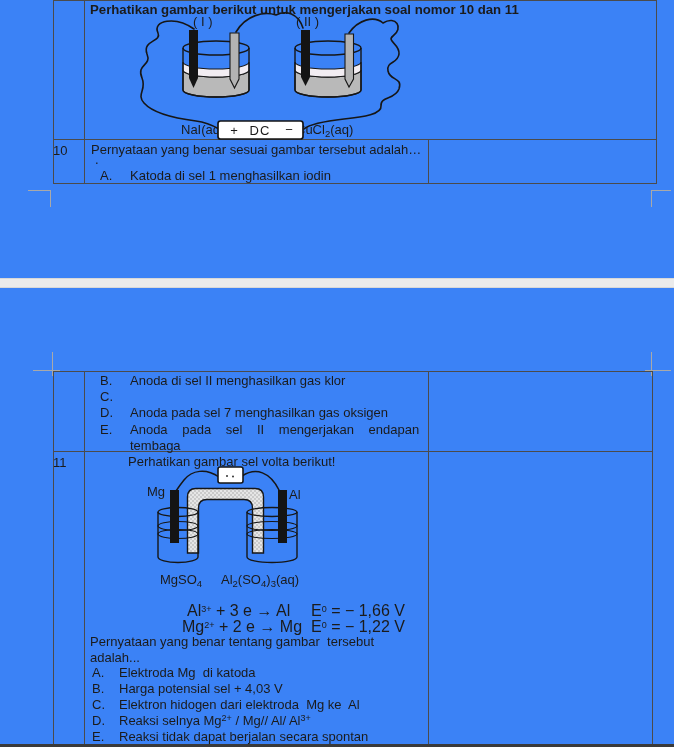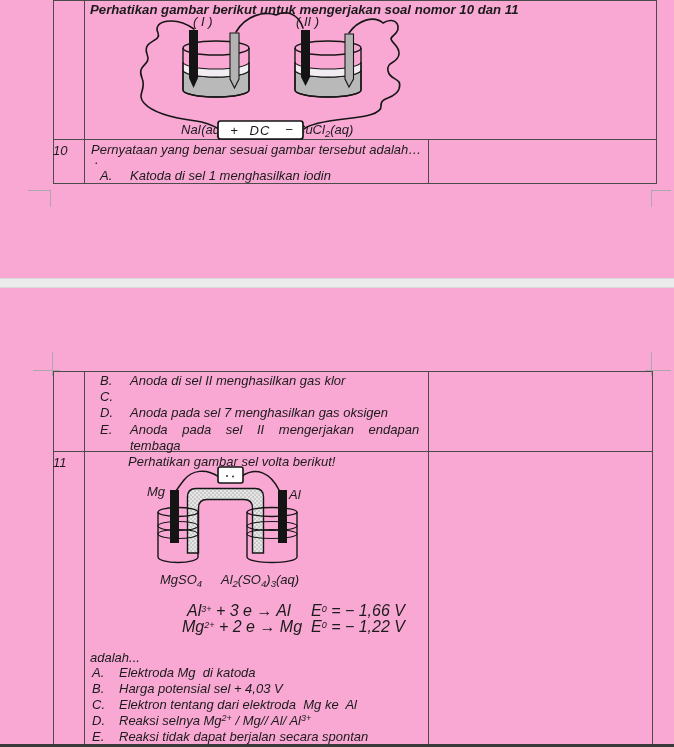--- a/index.html
+++ b/index.html
@@ -1,17 +1,17 @@
 <!DOCTYPE html>
 <html><head>
 <meta charset="utf-8">
 <style>
   html,body{margin:0;padding:0;background:#fff;}
-  .canvas{position:relative;width:674px;height:747px;background:#f9a8d4;overflow:hidden;
-          font-family:"Liberation Sans",sans-serif;color:#1b1b1b;font-style:italic;}
+  .canvas{position:relative;width:674px;height:747px;background:#3b82f6;overflow:hidden;
+          font-family:"Liberation Sans",sans-serif;color:#1b1b1b;}
   .line{position:absolute;background:#4b4b4b;}
   .mark{position:absolute;background:#a9a9a9;}
   .t{position:absolute;white-space:pre;font-size:13px;line-height:14px;color:#1b1b1b;}
   .title{font-size:13.2px;font-weight:600;}
   .num{width:31px;text-align:left;}
   sup{font-size:9px;line-height:0;vertical-align:4px;}
   .justify{word-spacing:11px;}
   .gap-band{position:absolute;left:0;top:278px;width:674px;height:10px;background:#ebebeb;
             border-top:1px solid #d8d8d8;border-bottom:1px solid #d8d8d8;box-sizing:border-box;}
   .bottom-strip{position:absolute;left:0;top:744px;width:674px;height:3px;background:#3a3a3a;}
@@ -157,27 +157,28 @@
 
   <div class="rx-line" style="top:602px">
     <span class="rx-l" style="left:143px"><span>Al</span><sup>3+</sup><span> + 3 e → Al</span></span>
     <span class="rx-e"><span>E</span><sup>0</sup><span> = − 1,66 V</span></span>
   </div>
   <div class="rx-line" style="top:618px">
     <span class="rx-l" style="left:138px"><span>Mg</span><sup>2+</sup><span> + 2 e → Mg</span></span>
     <span class="rx-e"><span>E</span><sup>0</sup><span> = − 1,22 V</span></span>
   </div>
 
+  <div class="t" style="left:90px;top:635px">Pernyataan yang benar tentang gambar  tersebut</div>
   <div class="t" style="left:90px;top:651px">adalah...</div>
 
   <div class="t" style="left:92px;top:666px">A.</div>
   <div class="t" style="left:119px;top:666px">Elektroda Mg  di katoda</div>
   <div class="t" style="left:92px;top:682px">B.</div>
   <div class="t" style="left:119px;top:682px">Harga potensial sel + 4,03 V</div>
   <div class="t" style="left:92px;top:698px">C.</div>
-  <div class="t" style="left:119px;top:698px">Elektron tentang dari elektroda  Mg ke  Al</div>
+  <div class="t" style="left:119px;top:698px">Elektron hidogen dari elektroda  Mg ke  Al</div>
   <div class="t" style="left:92px;top:714px">D.</div>
   <div class="t" style="left:119px;top:714px"><span>Reaksi selnya Mg</span><sup>2+</sup><span> / Mg// Al/ Al</span><sup>3+</sup></div>
   <div class="t" style="left:92px;top:730px">E.</div>
   <div class="t" style="left:119px;top:730px">Reaksi tidak dapat berjalan secara spontan</div>
 
   <div class="bottom-strip"></div>
 </div>
 
 </body></html>

